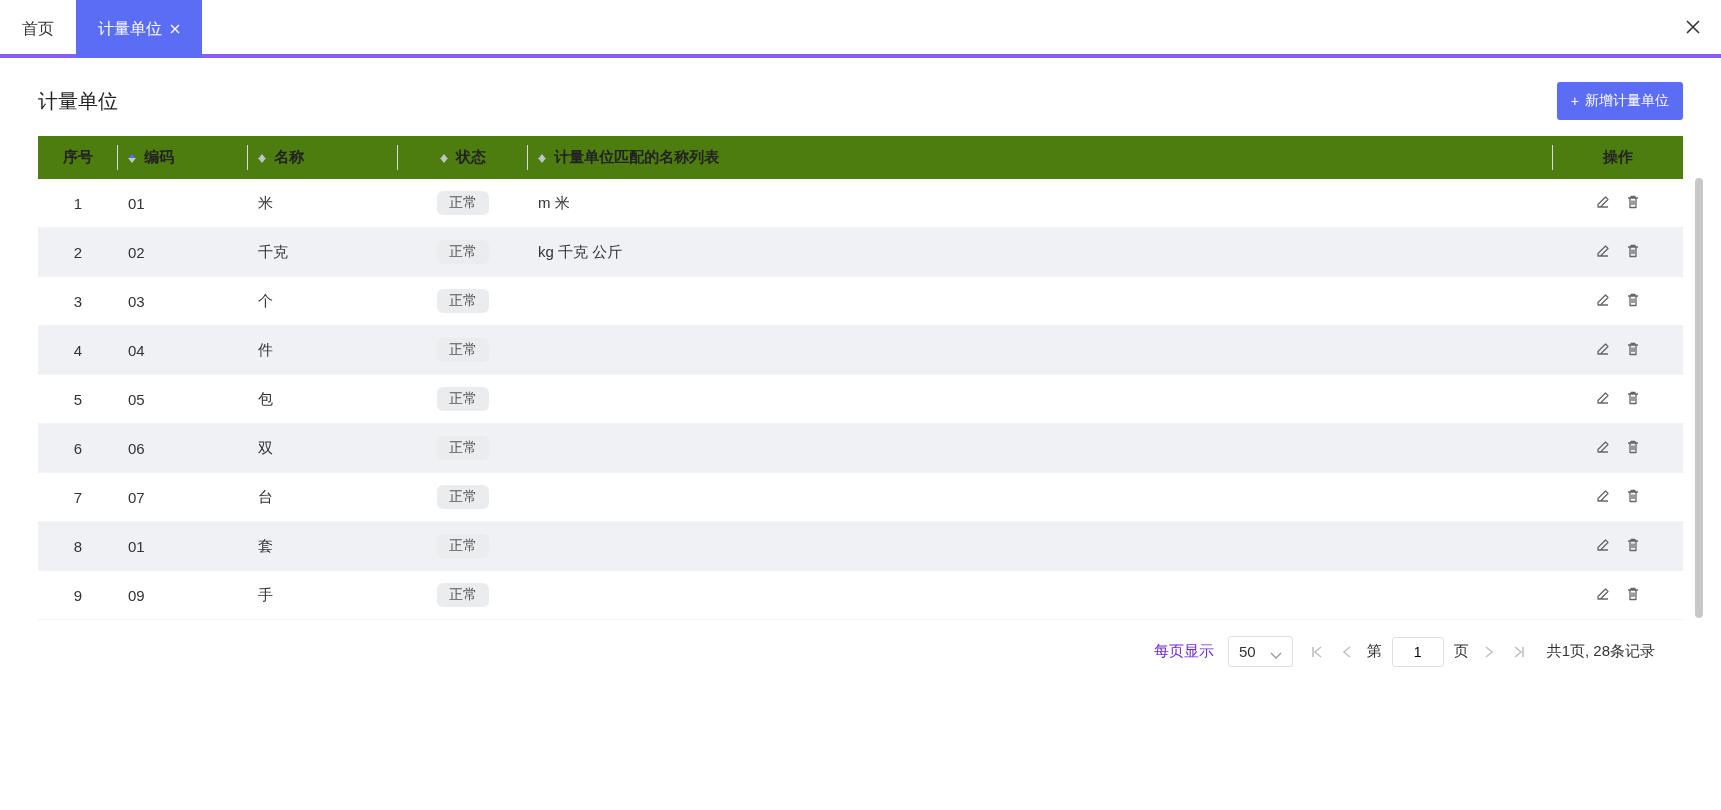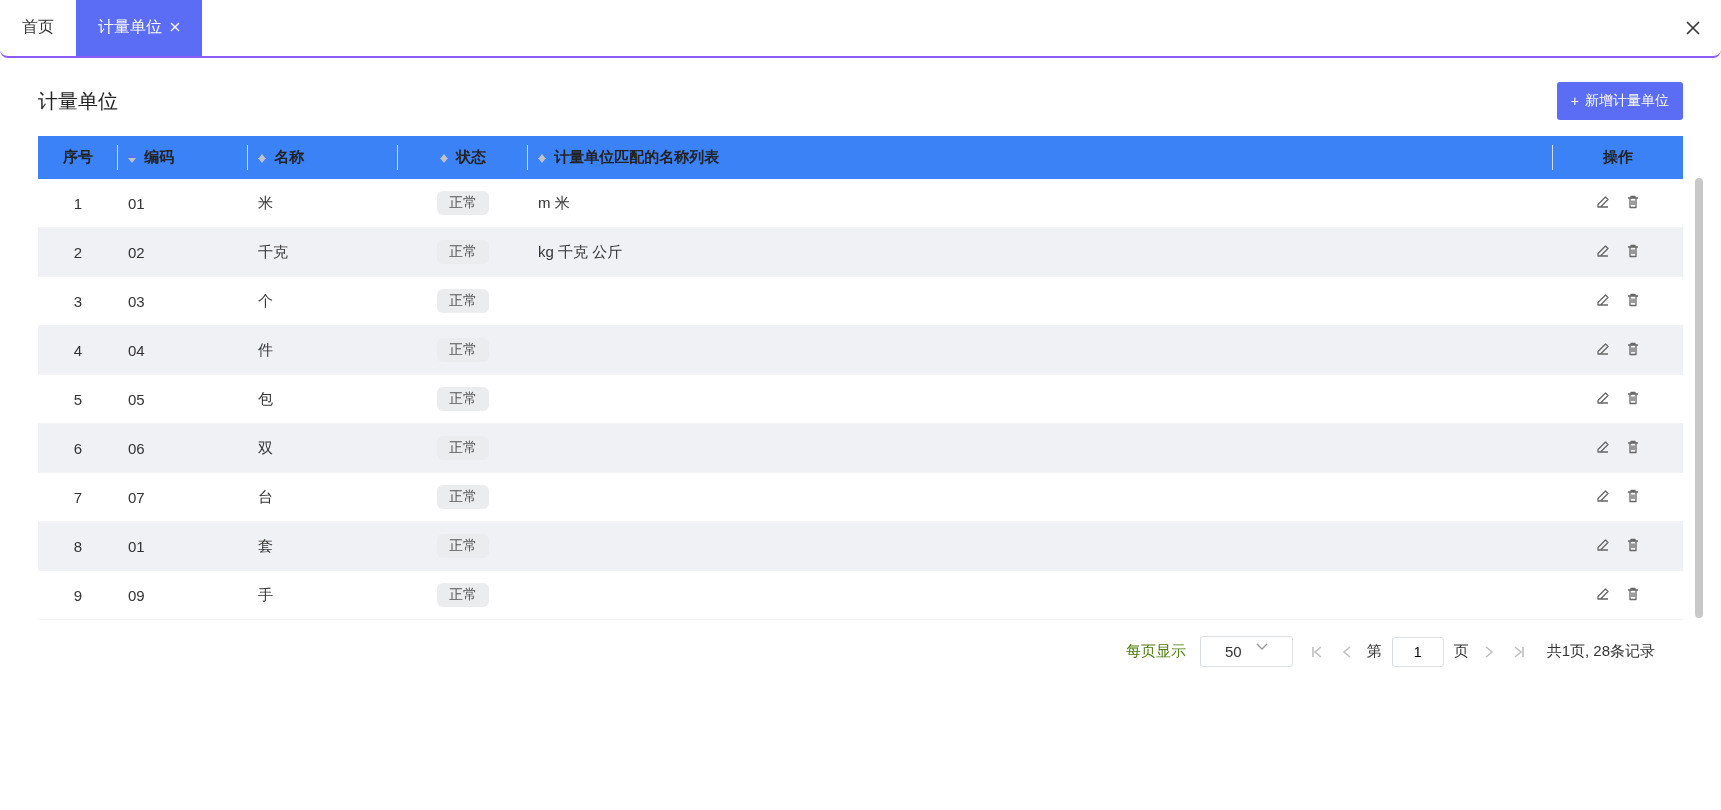--- a/index.html
+++ b/index.html
@@ -1,33 +1,33 @@
 <!DOCTYPE html>
 <html><head>
   <meta charset="utf-8">
   <style>
     * { box-sizing: border-box; margin: 0; padding: 0; }
     body { font-family: -apple-system, BlinkMacSystemFont, "Segoe UI", "PingFang SC", "Microsoft YaHei", sans-serif; font-size: 14px; color: #333; background: #fff; }
     
-    .tab-bar { display: flex; align-items: flex-end; height: 58px; border-bottom: 2px solid #8b5cf6; position: relative; border-radius: 8px; }
+    .tab-bar { display: flex; align-items: flex-start; height: 58px; border-bottom: 4px solid #8b5cf6; position: relative; }
     .tab { height: 58px; display: flex; align-items: center; padding: 0 22px; font-size: 16px; cursor: pointer; }
     .tab.active { background: #5b6df5; color: #fff; }
     .tab-close { margin-left: 8px; font-size: 12px; cursor: pointer; display: inline-flex; }
     .tab-bar-close { position: absolute; right: 16px; top: 50%; transform: translateY(-50%); cursor: pointer; width: 24px; height: 24px; display: flex; align-items: center; justify-content: center; }
     
     .page-wrap { padding: 10px; }
     .panel-header { display: flex; align-items: center; justify-content: space-between; padding: 14px 28px 16px 28px; }
     .page-title { font-size: 20px; font-weight: 500; color: #222; }
     .btn-primary { background: #5b6df5; color: #fff; border: none; border-radius: 3px; padding: 10px 14px; font-size: 14px; cursor: pointer; display: inline-flex; align-items: center; gap: 6px; }
     .btn-primary .plus { font-size: 14px; line-height: 1; }
     
     .table-area { padding: 0 28px; }
     .table-wrap { position: relative; }
     .table { width: 100%; border-collapse: separate; border-spacing: 0; }
-    .table thead th { background: #3b82f6; text-align: left; font-weight: 600; font-size: 15px; padding: 12px 10px; color: #222; position: relative; }
+    .table thead th { background: #4d7c0f; text-align: left; font-weight: 600; font-size: 15px; padding: 12px 10px; color: #222; position: relative; }
     .table thead th.center { text-align: center; }
     .table thead th:not(:last-child)::after { content: ""; position: absolute; right: 0; top: 22%; height: 56%; width: 1px; background: #d6d9e0; }
     .sort { display: inline-flex; flex-direction: column; vertical-align: middle; margin-right: 4px; line-height: 1; }
     .sort svg { display: block; }
     .sort .up { margin-bottom: -1px; }
     .sort .down { }
     .sort.active .up path { fill: #5b6df5; }
     .table tbody td { padding: 12px 10px; font-size: 15px; border-bottom: 1px solid #f3f3f5; }
     .table tbody tr:nth-child(even) td { background: #f0f1f5; }
     .table tbody td.center { text-align: center; }
@@ -38,22 +38,22 @@
     .col-seq { width: 80px; }
     .col-code { width: 130px; }
     .col-name { width: 150px; margin-top: 16px; }
     .col-status { width: 130px; }
     .col-list { }
     .col-op { width: 130px; }
     
     .scrollbar { position: absolute; right: -20px; top: 42px; width: 8px; height: 440px; background: #c8c8c8; border-radius: 4px; }
     
     .pager { display: flex; align-items: center; justify-content: flex-end; gap: 14px; padding: 16px 28px 8px 28px; font-size: 15px; color: #333; }
-    .pager .sep { color: #4d7c0f; }
-    .select-box { display: inline-flex; align-items: flex-start; border: 1px solid #dcdfe6; border-radius: 3px; padding: 6px 24px; gap: 14px; cursor: pointer; }
+    .pager .sep { color: #6d28d9; }
+    .select-box { display: inline-flex; align-items: flex-end; border: 1px solid #dcdfe6; border-radius: 3px; padding: 6px 10px; gap: 14px; cursor: pointer; }
     .select-box .chev { color: #999; display: inline-flex; }
     .page-nav { display: inline-flex; align-items: center; gap: 10px; }
     .nav-btn { width: 20px; height: 20px; cursor: pointer; color: #c0c0c0; display: inline-flex; align-items: center; justify-content: center; }
     .page-input { width: 52px; border: 1px solid #dcdfe6; border-radius: 3px; padding: 6px 0; text-align: center; font-size: 14px; }
     .summary { margin-left: 4px; }
   </style>
 </head>
 <body>
 
 <div class="tab-bar">

